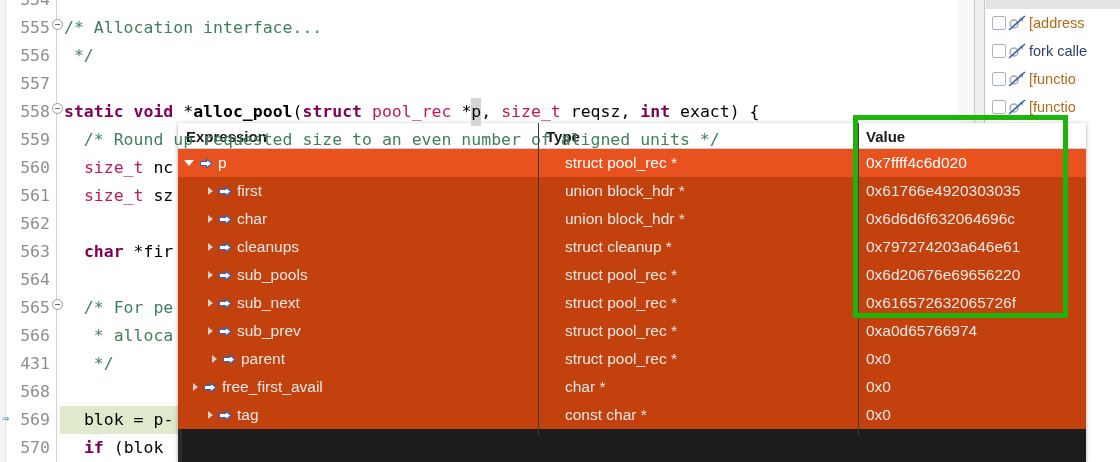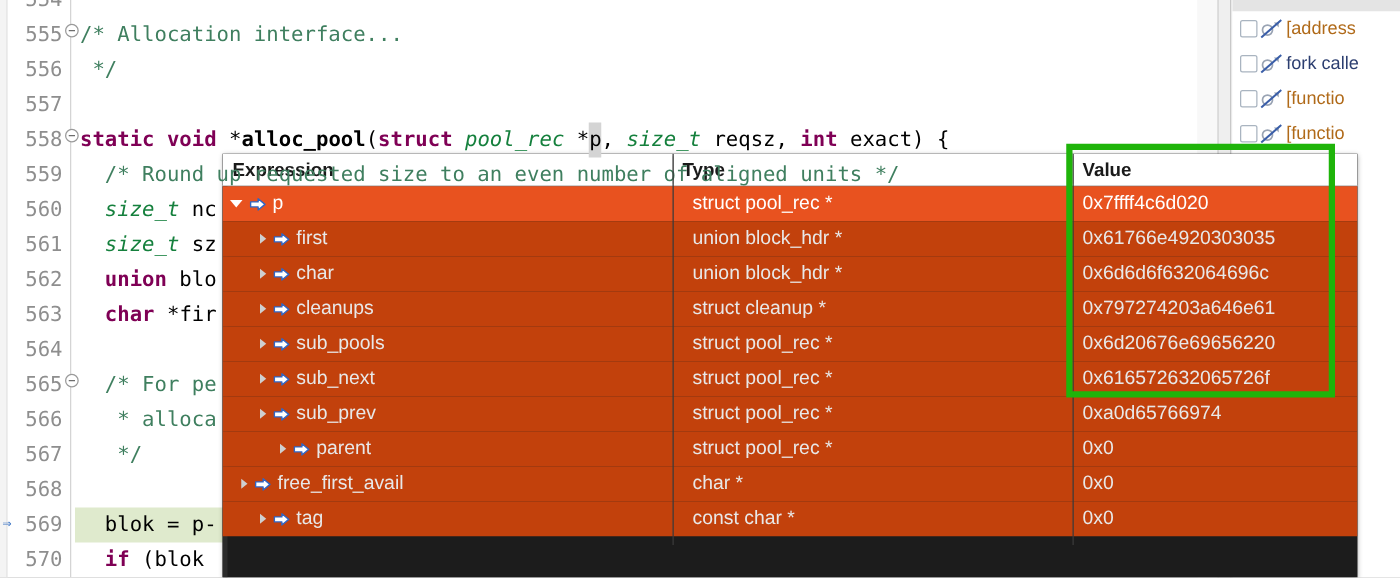--- a/index.html
+++ b/index.html
@@ -87,21 +87,21 @@
   }
   .ctext {
     position: absolute;
     left: 64px; top: 0;
     z-index: 1;
     white-space: pre;
   }
   .tk-cmt { color: #3f7f5f; }
   .tk-kw  { color: #7f0055; font-weight: bold; }
   .tk-fn  { color: #000000; font-weight: bold; }
-  .tk-ty  { color: #15803d; font-style: italic; }
+  .tk-ty  { color: #be185d; }
   .tk-pl  { color: #000000; }
   .caret-box {
     display: inline-block;
     background: #d4d4d4;
   }
 
   
   .right-panel {
     position: absolute;
     left: 958px; top: 0;
@@ -210,21 +210,21 @@
     position: absolute; top: 0;
     height: 28px;
     display: flex; align-items: center;
     font-size: 15.5px;
     color: #e8e8e8;
     white-space: nowrap;
     overflow: hidden;
   }
   .vrow.selected .vcell { color: #ffffff; }
   .vcell.expr { left: 0; }
-  .vcell.type { left: 352px; padding-left: 24px; }
+  .vcell.type { left: 363px; padding-left: 24px; }
   .vcell.val  { left: 680px; padding-left: 8px; }
   .col-sep {
     position: absolute; top: 0;
     width: 1px; height: 313px;
     background: #3a3a3a;
     z-index: 3;
   }
   .twisty {
     width: 0; height: 0;
     flex: 0 0 auto;
@@ -270,26 +270,26 @@
     <div class="gutter-sep"></div>
     <div class="code-lines" id="code-lines">
         <div class="cline"><span class="lnum">554</span><span class="ctext"></span></div>
         <div class="cline"><span class="lnum">555</span><span class="fold"></span><span class="ctext"><span class="tk-cmt">/* Allocation interface...</span></span></div>
         <div class="cline"><span class="lnum">556</span><span class="ctext"><span class="tk-cmt"> */</span></span></div>
         <div class="cline"><span class="lnum">557</span><span class="ctext"></span></div>
         <div class="cline"><span class="lnum">558</span><span class="fold"></span><span class="ctext"><span class="tk-kw">static</span><span class="tk-pl"> </span><span class="tk-kw">void</span><span class="tk-pl"> </span><span class="tk-pl">*</span><span class="tk-fn">alloc_pool</span><span class="tk-pl">(</span><span class="tk-kw">struct</span><span class="tk-pl"> </span><span class="tk-ty">pool_rec</span><span class="tk-pl"> </span><span class="tk-pl">*</span><span class="tk-pl caret-box">p</span><span class="tk-pl">,</span><span class="tk-pl"> </span><span class="tk-ty">size_t</span><span class="tk-pl"> </span><span class="tk-pl">reqsz</span><span class="tk-pl">,</span><span class="tk-pl"> </span><span class="tk-kw">int</span><span class="tk-pl"> </span><span class="tk-pl">exact</span><span class="tk-pl">)</span><span class="tk-pl"> </span><span class="tk-pl">{</span></span></div>
         <div class="cline"><span class="lnum">559</span><span class="ctext"><span class="tk-cmt">  /* Round up requested size to an even number of aligned units */</span></span></div>
         <div class="cline"><span class="lnum">560</span><span class="ctext"><span class="tk-pl">  </span><span class="tk-ty">size_t</span><span class="tk-pl"> </span><span class="tk-pl">nc</span></span></div>
         <div class="cline"><span class="lnum">561</span><span class="ctext"><span class="tk-pl">  </span><span class="tk-ty">size_t</span><span class="tk-pl"> </span><span class="tk-pl">sz</span></span></div>
-        <div class="cline"><span class="lnum">562</span><span class="ctext"><span class="tk-pl">  </span><span class="tk-kw">union</span><span class="tk-pl"> </span><span class="tk-pl">blo</span></span></div>
+        <div class="cline"><span class="lnum">562</span></div>
         <div class="cline"><span class="lnum">563</span><span class="ctext"><span class="tk-pl">  </span><span class="tk-kw">char</span><span class="tk-pl"> </span><span class="tk-pl">*</span><span class="tk-pl">fir</span></span></div>
         <div class="cline"><span class="lnum">564</span><span class="ctext"></span></div>
         <div class="cline"><span class="lnum">565</span><span class="fold"></span><span class="ctext"><span class="tk-cmt">  /* For pe</span></span></div>
         <div class="cline"><span class="lnum">566</span><span class="ctext"><span class="tk-cmt">   * alloca</span></span></div>
-        <div class="cline"><span class="lnum">567</span><span class="ctext"><span class="tk-cmt">   */</span></span></div>
+        <div class="cline"><span class="lnum">431</span><span class="ctext"><span class="tk-cmt">   */</span></span></div>
         <div class="cline"><span class="lnum">568</span><span class="ctext"></span></div>
         <div class="cline hl"><div class="code-text-bg"></div><span class="arrow-marker" style="font-size: 12px;">⇒</span><span class="lnum">569</span><span class="ctext"><span class="tk-pl">  </span><span class="tk-pl">blok</span><span class="tk-pl"> </span><span class="tk-pl">=</span><span class="tk-pl"> </span><span class="tk-pl">p</span><span class="tk-pl">-</span></span></div>
         <div class="cline"><span class="lnum">570</span><span class="ctext"><span class="tk-pl">  </span><span class="tk-kw">if</span><span class="tk-pl"> </span><span class="tk-pl">(</span><span class="tk-pl">blok</span><span class="tk-pl"> </span></span></div>
       </div>
   </div>
 
   <div class="right-panel">
     <div class="rp-gapA"></div>
     <div class="rp-divider"></div>
     <div class="rp-scrollzone"></div>
@@ -431,21 +431,21 @@
             <span class="var-ic">
 <svg width="15" height="15" viewBox="0 0 15 15">
   <path d="M1.5 9.5 L7.5 9.5 L7.5 12 L13 7.5 L7.5 3 L7.5 5.5 L1.5 5.5 Z" fill="#ffffff" stroke="#2f66c6" stroke-width="1.1" stroke-linejoin="round"></path>
 </svg></span>
             <span>sub_prev</span>
           </div>
           <div class="vcell type" style="width: 320px;">struct pool_rec *</div>
           <div class="vcell val" style="width: 228px;">0xa0d65766974</div>
         </div>
         <div class="vrow">
-          <div class="vcell expr" style="left: 0px; width: 360px; padding-left: 46px;">
+          <div class="vcell expr" style="left: 0px; width: 360px; padding-left: 34px;">
             <span class="twisty"></span>
             <span class="var-ic">
 <svg width="15" height="15" viewBox="0 0 15 15">
   <path d="M1.5 9.5 L7.5 9.5 L7.5 12 L13 7.5 L7.5 3 L7.5 5.5 L1.5 5.5 Z" fill="#ffffff" stroke="#2f66c6" stroke-width="1.1" stroke-linejoin="round"></path>
 </svg></span>
             <span>parent</span>
           </div>
           <div class="vcell type" style="width: 320px;">struct pool_rec *</div>
           <div class="vcell val" style="width: 228px;">0x0</div>
         </div>

